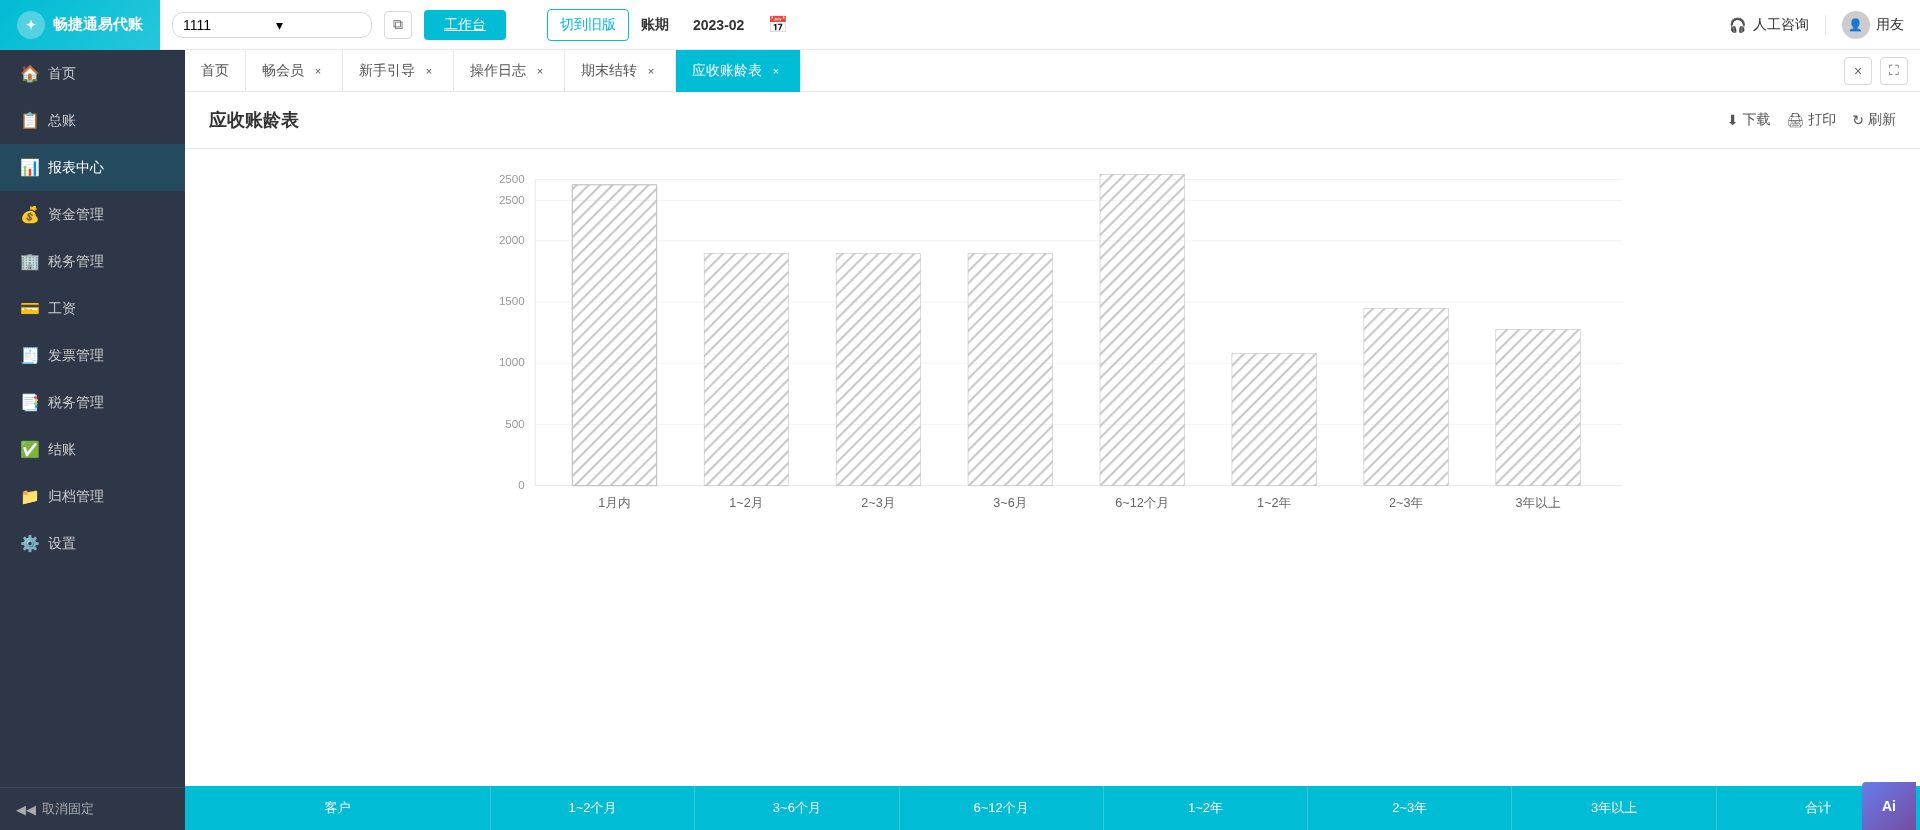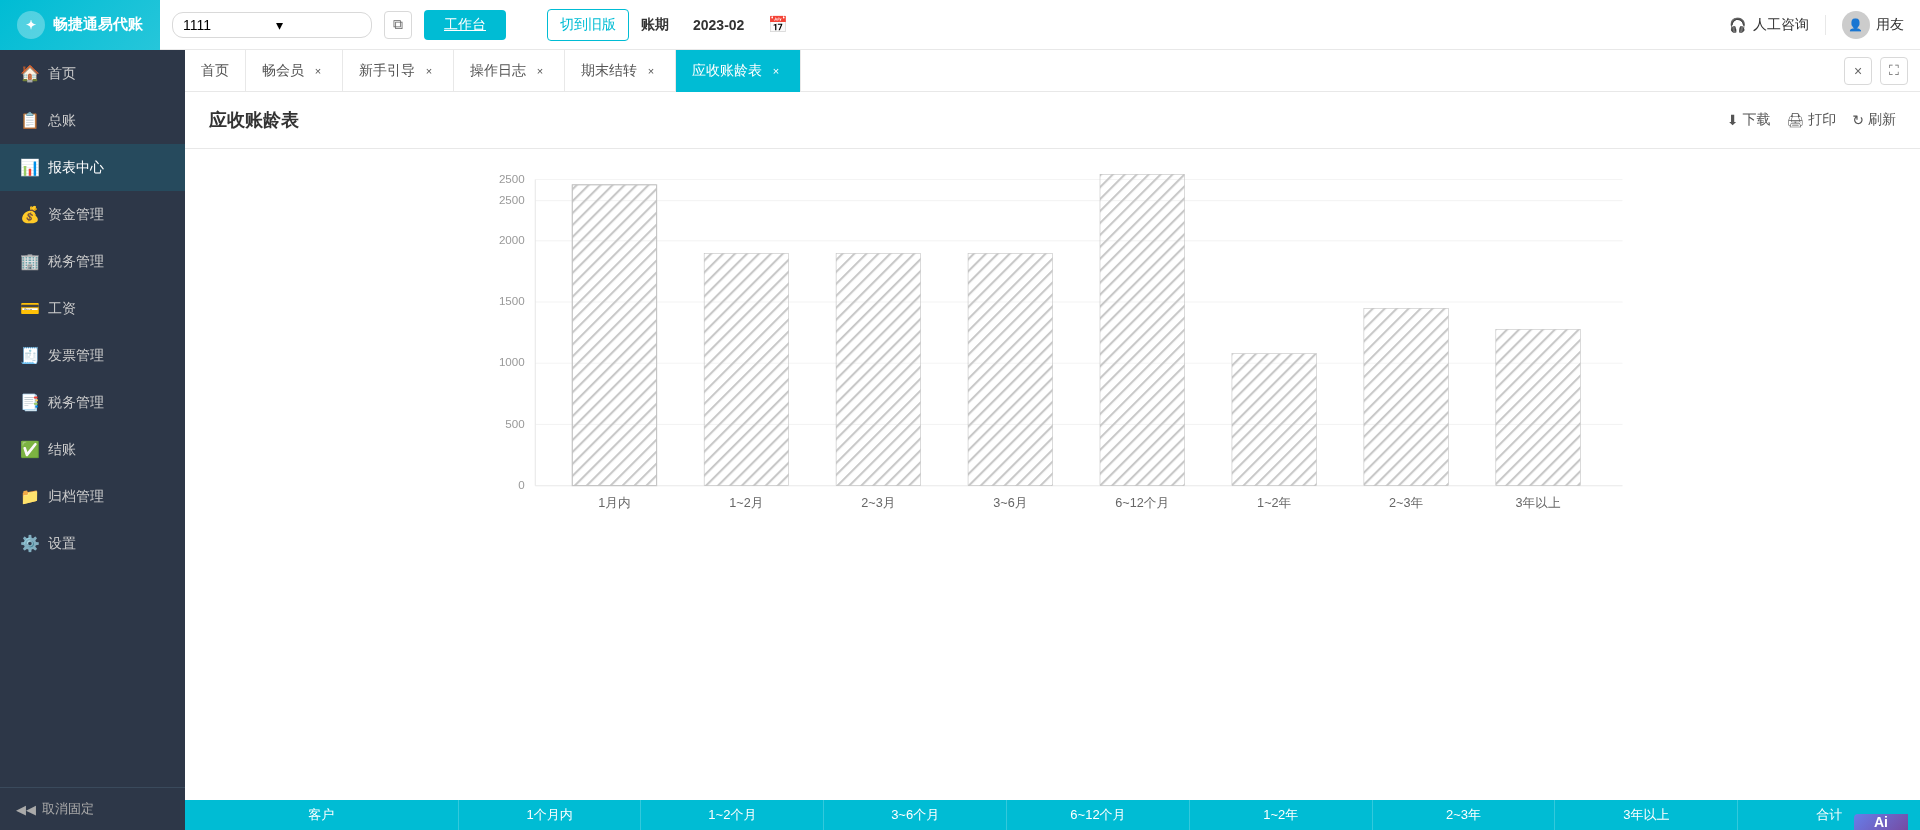--- a/index.html
+++ b/index.html
@@ -239,21 +239,21 @@
       padding: 20px 30px 10px 30px;
       position: relative;
       overflow: hidden;
     }
 
     
     .table-header {
       background: #00bcd4;
       display: flex;
       flex-shrink: 0;
-      height: 30px;
+      height: 44px;
     }
     .table-header-cell {
       flex: 1;
       display: flex;
       align-items: center;
       justify-content: center;
       color: white;
       font-size: 13px;
       border-right: 1px solid rgba(255,255,255,0.2);
     }
@@ -263,24 +263,24 @@
     
     .chart-svg {
       width: 100%;
       height: 380px;
     }
 
     
     .ai-badge {
       position: fixed;
       bottom: 0;
-      right: 12px;
+      right: 4px;
       background: linear-gradient(135deg, #667eea, #764ba2);
       color: white;
-      padding: 0 20px;
+      padding: 16px 20px;
       font-size: 14px;
       font-weight: bold;
       border-radius: 4px 0 0 0;
     }
   </style>
 </head>
 <body>
 
 <div class="header">
   <div class="logo">
@@ -475,21 +475,20 @@
           <text x="510" y="320" text-anchor="middle" font-size="12" fill="#666">3~6月</text>
           <text x="635" y="320" text-anchor="middle" font-size="12" fill="#666">6~12个月</text>
           <text x="760" y="320" text-anchor="middle" font-size="12" fill="#666">1~2年</text>
           <text x="885" y="320" text-anchor="middle" font-size="12" fill="#666">2~3年</text>
           <text x="1010" y="320" text-anchor="middle" font-size="12" fill="#666">3年以上</text>
         </svg>
       </div>
 
       <div class="table-header">
       <div class="table-header-cell wide">客户</div>
-          <div class="table-header-cell">1个月内</div>
           <div class="table-header-cell">1~2个月</div>
           <div class="table-header-cell">3~6个月</div>
           <div class="table-header-cell">6~12个月</div>
           <div class="table-header-cell">1~2年</div>
           <div class="table-header-cell">2~3年</div>
           <div class="table-header-cell">3年以上</div>
           <div class="table-header-cell">合计</div>
         </div>
 
     </div>

